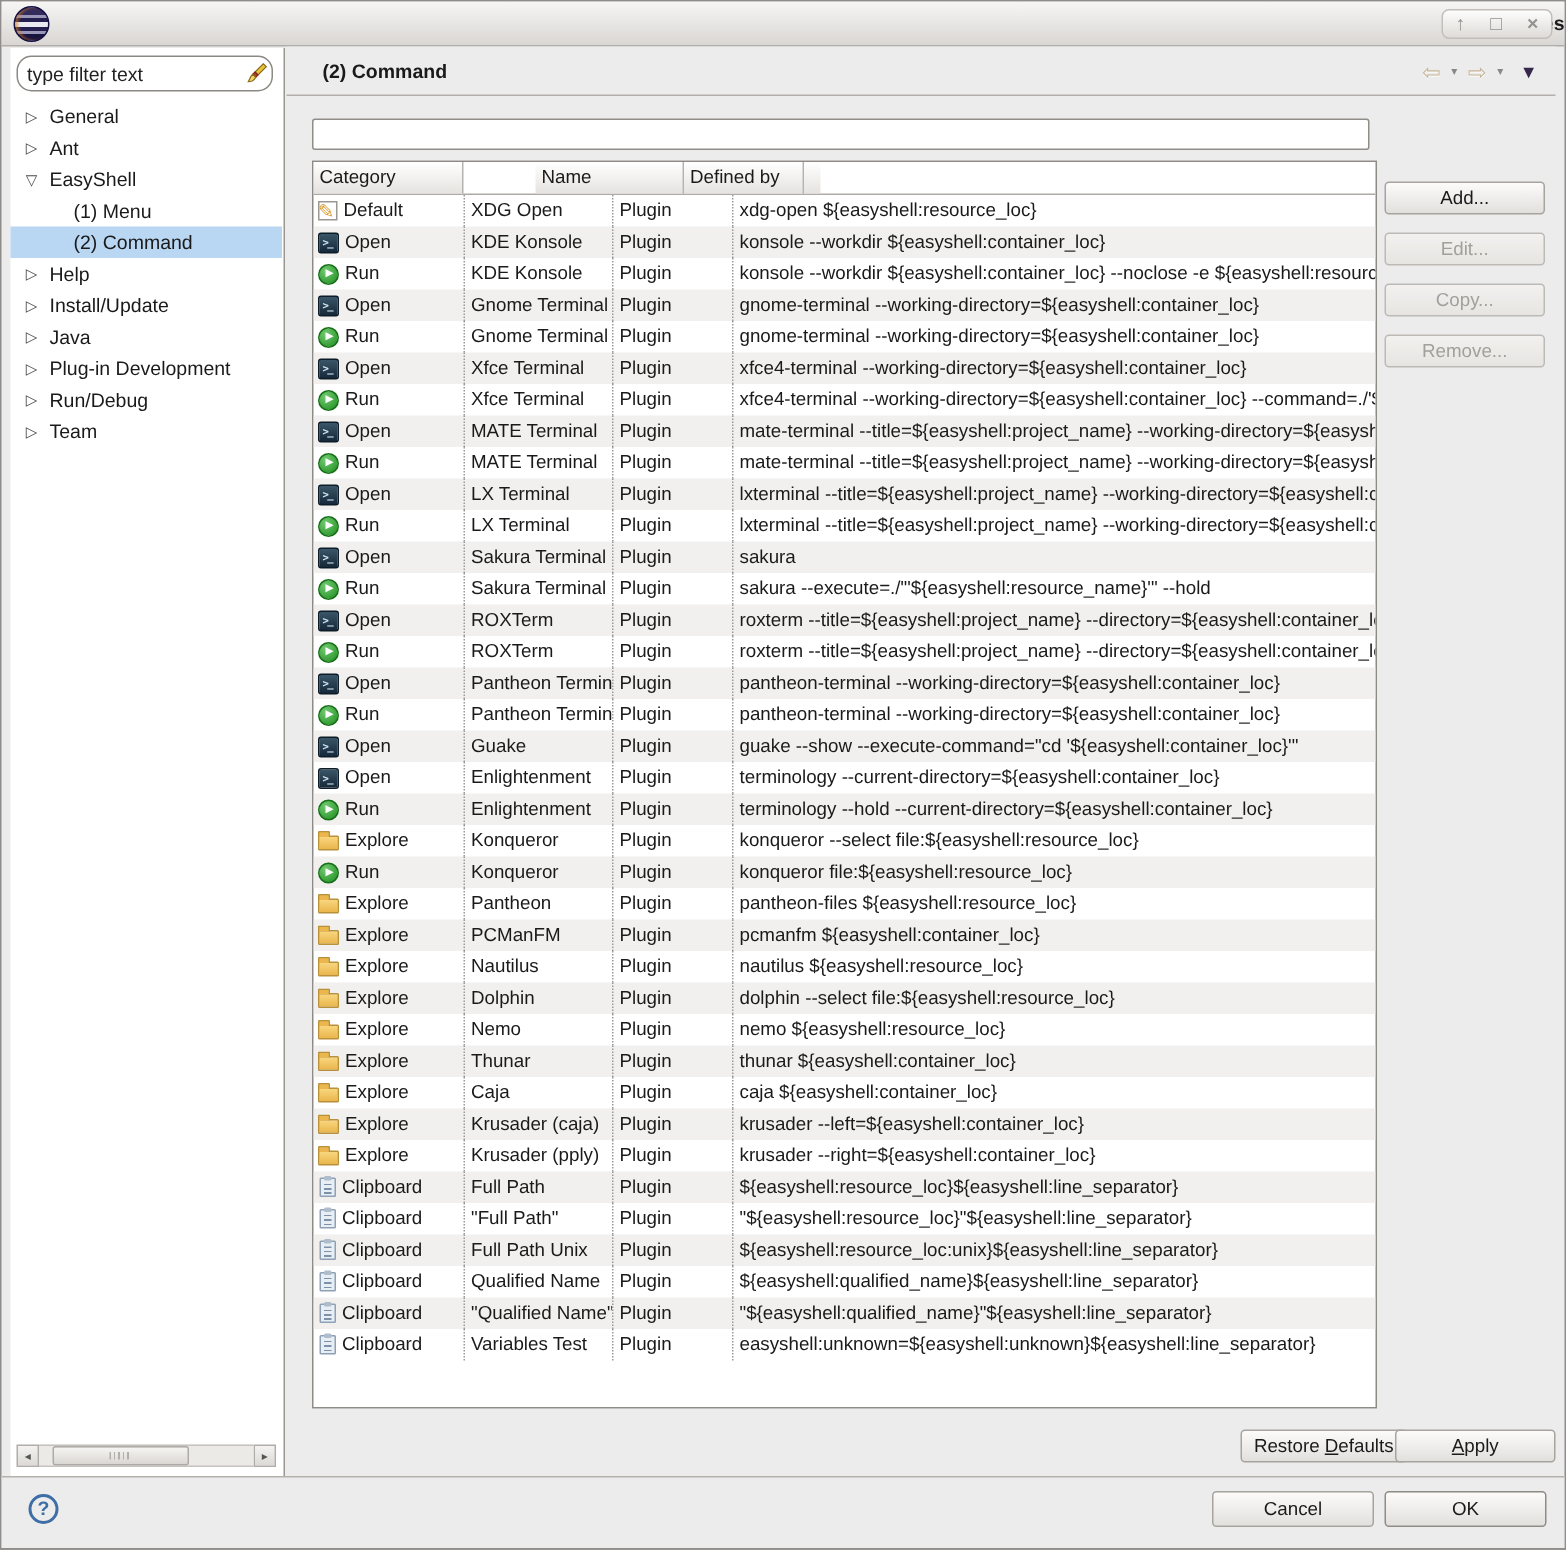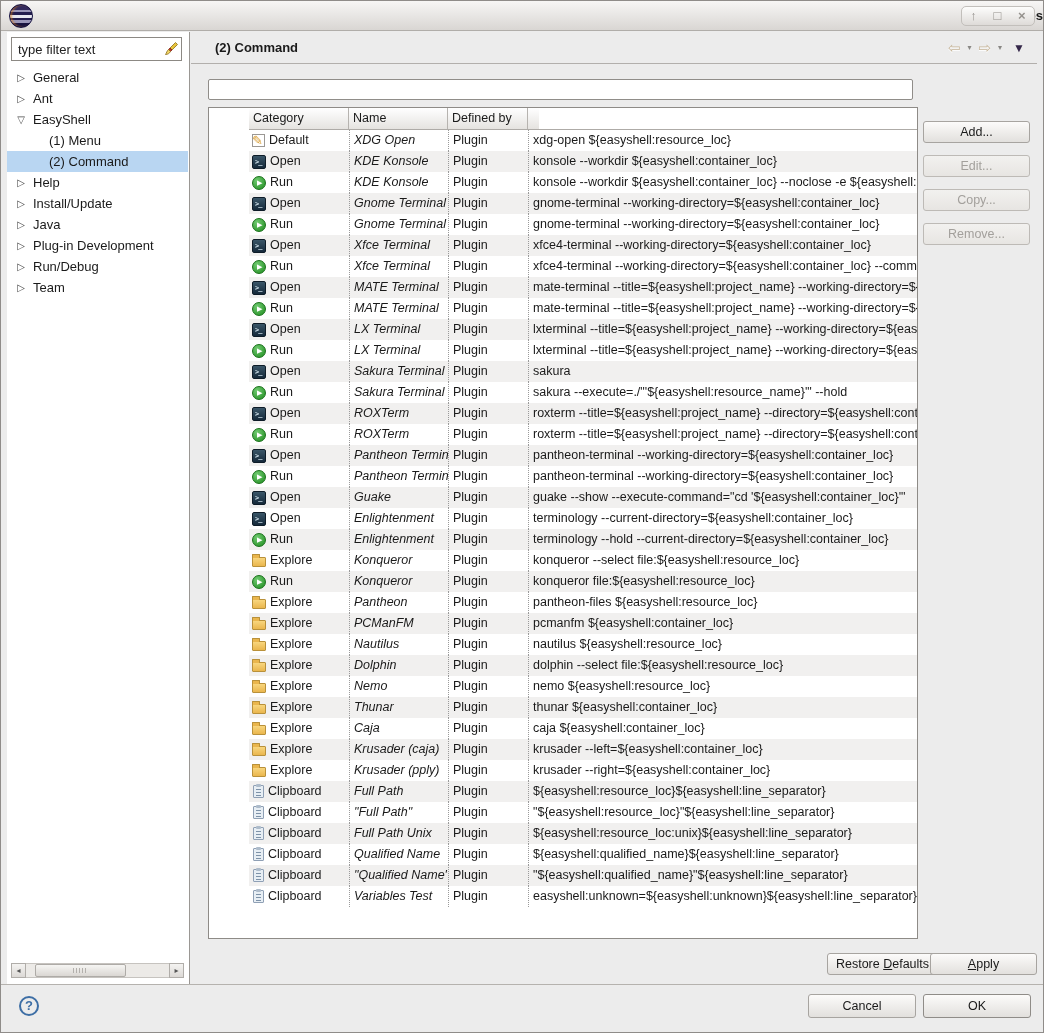--- a/index.html
+++ b/index.html
@@ -19,21 +19,21 @@
   .title{position:absolute; left:0; right:0; top:0; height:30px; line-height:30px;
     text-align:right; font-weight:bold;}
   .win-controls{position:absolute; right:8px; top:5px; width:74px; height:20px;
     background:linear-gradient(#fdfdfc,#dedbd8); border:1px solid #c2bfbb; border-radius:5px;
     display:flex; align-items:center; justify-content:space-around;}
   .win-btn{color:#95928d; font-weight:bold; font-size:13px; line-height:18px; cursor:default;}
   
   .sidebar{position:absolute; left:6px; top:31px; width:183px; bottom:48px;
     background:#fff; border-right:1px solid #9a9793;}
   .sidebar-filter{position:absolute; left:4px; top:5px; width:171px; height:24px;
-    border:1px solid #8c8984; border-radius:0; background:#fff;
+    border:1px solid #8c8984; border-radius:10px; background:#fff;
     font:13px "Liberation Sans", sans-serif; color:#222; padding:0 24px 0 6px; outline:none;}
   .brush{position:absolute; right:10px; top:9px; width:16px; height:16px;}
   .tree{position:absolute; left:0; right:1px; top:35px;}
   .tree-item{height:21px; display:flex; align-items:center; cursor:default;}
   .tree-item.selected{background:#b9d6f2;}
   .twisty{width:16px; margin-left:6px; text-align:center; font-size:10px; color:#4a4a4a; flex:none;}
   .tree-item.lvl1{padding-left:38px;}
   .tlabel{margin-left:4px; white-space:nowrap;}
   .sidebar-hscroll{position:absolute; left:4px; right:5px; bottom:6px; height:15px; display:flex;}
   .sb-arrow{width:15px; height:15px; background:linear-gradient(#f4f3f1,#dcd9d6);
@@ -50,31 +50,31 @@
   .page-title{position:absolute; left:24px; top:0; line-height:33px; font-weight:bold;}
   .nav{position:absolute; right:12px; top:0; height:33px; display:flex; align-items:center; gap:7px;}
   .nav-arrow{font-size:15px; color:#c7b69b; text-shadow:0 1px 0 #fff; cursor:default;}
   .nav-dd{font-size:8px; color:#8a8885; cursor:default;}
   .nav-menu{font-size:12px; color:#35284a; cursor:default; margin-left:4px;}
   .cmd-filter{position:absolute; left:17px; top:48px; width:705px; height:21px;
     border:1px solid #908d89; border-radius:2px; background:#fff; outline:none;
     font:12.5px "Liberation Sans", sans-serif; padding:0 5px;}
   
   .table{position:absolute; left:17px; top:76px; width:710px; height:832px;
-    background:#fff; border:1px solid #8e8b87; overflow:hidden;padding-left:40px;}
+    background:#fff; border:1px solid #8e8b87; overflow:hidden;}
   .thead{height:22px; display:flex; border-bottom:1px solid #aeaba7;}
   .hcell{background:linear-gradient(#ffffff,#e5e3e0); border-right:1px solid #b6b3af;
     padding:0 4px; line-height:21px; font-size:12.5px; overflow:hidden; white-space:nowrap; cursor:default;}
-  .hc0{width:100px;} .hc1{width:99px;} .hc2{width:80px;} .hc3{flex:1;}
+  .hc0{width:100px;} .hc1{width:99px;margin-left:48px;} .hc2{width:80px;} .hc3{flex:1;}
   .hfill{width:11px; background:linear-gradient(#ffffff,#e5e3e0);}
   .trow{height:21px; display:flex; align-items:center; font-size:12.5px; cursor:default;}
   .trow:nth-child(even){background:#f1f0ef;}
   .cell{height:21px; line-height:21px; overflow:hidden; white-space:nowrap;}
   .c0{width:100px; padding-left:3px; display:flex; align-items:center; gap:4px;}
-  .c1{width:99px; border-left:1px dotted #9a9a9a; padding-left:4px;font-style:italic;}
+  .c1{width:99px; border-left:1px dotted #9a9a9a; padding-left:4px;}
   .c2{width:80px; border-left:1px dotted #9a9a9a; padding-left:4px;}
   .c3{flex:1; border-left:1px dotted #9a9a9a; padding-left:4px;}
   
   .ic{width:14px; height:14px; flex:none; position:relative; display:inline-block;}
   .ic-edit{width:13px; height:13px; background:#fff; border:1px solid #9b9894;}
   .ic-edit::after{content:"\270E"; position:absolute; left:-1px; top:-5px; font-size:13px; color:#d89b2f;}
   .ic-terminal{background:linear-gradient(#3a5668,#15293a); border:1px solid #0e1c28; border-radius:2px;}
   .ic-terminal::after{content:">_"; position:absolute; left:2px; top:2px;
     font:bold 7px "DejaVu Sans Mono", monospace; color:#d5e6f0; letter-spacing:-1px;}
   .ic-run{border-radius:50%; background:radial-gradient(circle at 35% 30%,#72cb72,#1e8c1e); border:1px solid #177018;}

